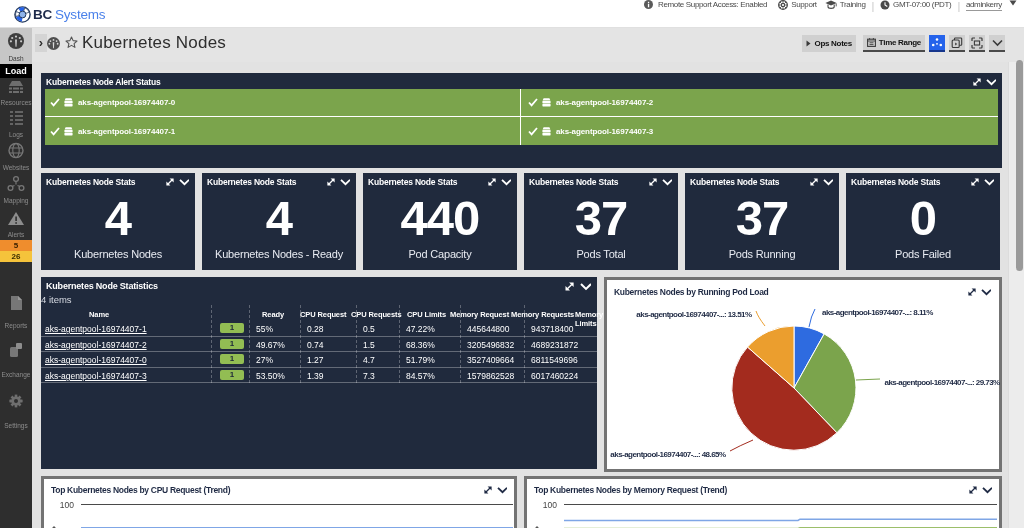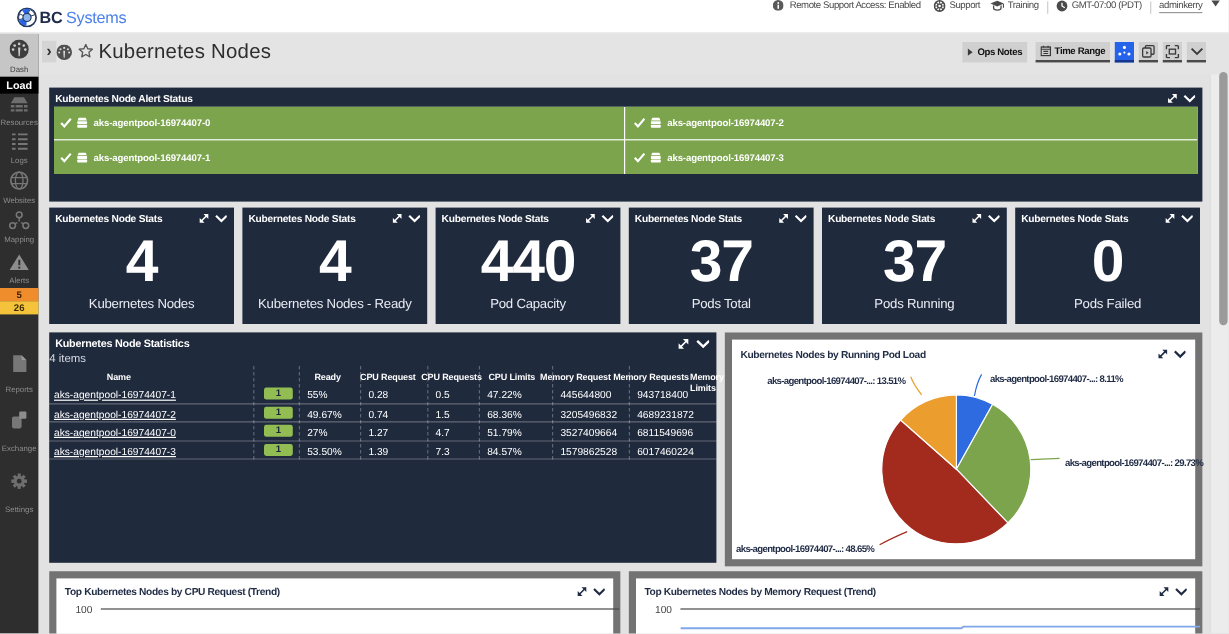--- a/index.html
+++ b/index.html
@@ -10,21 +10,21 @@
 #topbar { position:absolute; left:0; top:0; width:1024px; height:28px; background:#fff; border-bottom:1px solid #e0e0e0; z-index:5; }
 
 #sidebar { position:absolute; left:0; top:28px; width:32px; height:500px; background:#2e2e2e; z-index:4; }
 .sbicon { position:absolute; left:0; width:32px; text-align:center; }
 .sblabel { position:absolute; left:0; width:32px; text-align:center; font-size:6.5px; color:#8d8d8d; }
 
 #titlebar { position:absolute; left:32px; top:28px; width:992px; height:34px; background:#e4e4e4; }
 
 #canvas { position:absolute; left:32px; top:62px; width:976px; height:466px; background:#e2e2e2; }
 .dpanel { position:absolute; background:#202a3d;padding-left:28px; }
-.wpanel { position:absolute; background:#fff; border:6px solid #737373; }
+.wpanel { position:absolute; background:#fff; border:3px solid #737373; }
 .phead { position:absolute; left:5px; top:4px; font-size:8.5px; font-weight:bold; color:#fff; letter-spacing:-0.2px;}
 .wphead { position:absolute; left:7px; top:7px; font-size:8.5px; font-weight:bold; color:#1f2a44; letter-spacing:-0.3px; }
 .picons { position:absolute; top:4px; right:6px; }
 .gcell { position:absolute; background:#7ba44c; }
 .galert { position:absolute; display:flex; align-items:center; color:#fff; font-size:8px; font-weight:bold; letter-spacing:-0.1px; }
 .gchk { width:10px; height:9px; margin-right:3px; }
 .gsrv { width:11px; height:11px; margin-right:4px; }
 .statp { top:111px; width:154px; height:97px; }
 .bignum { position:absolute; left:0; top:17px; width:100%; text-align:center; font-size:49px; font-weight:bold; color:#fff; letter-spacing:-1px; }
 .statcap { position:absolute; left:0; top:75px; width:100%; text-align:center; font-size:11px; letter-spacing:-0.2px; color:#e8ebf2; }

